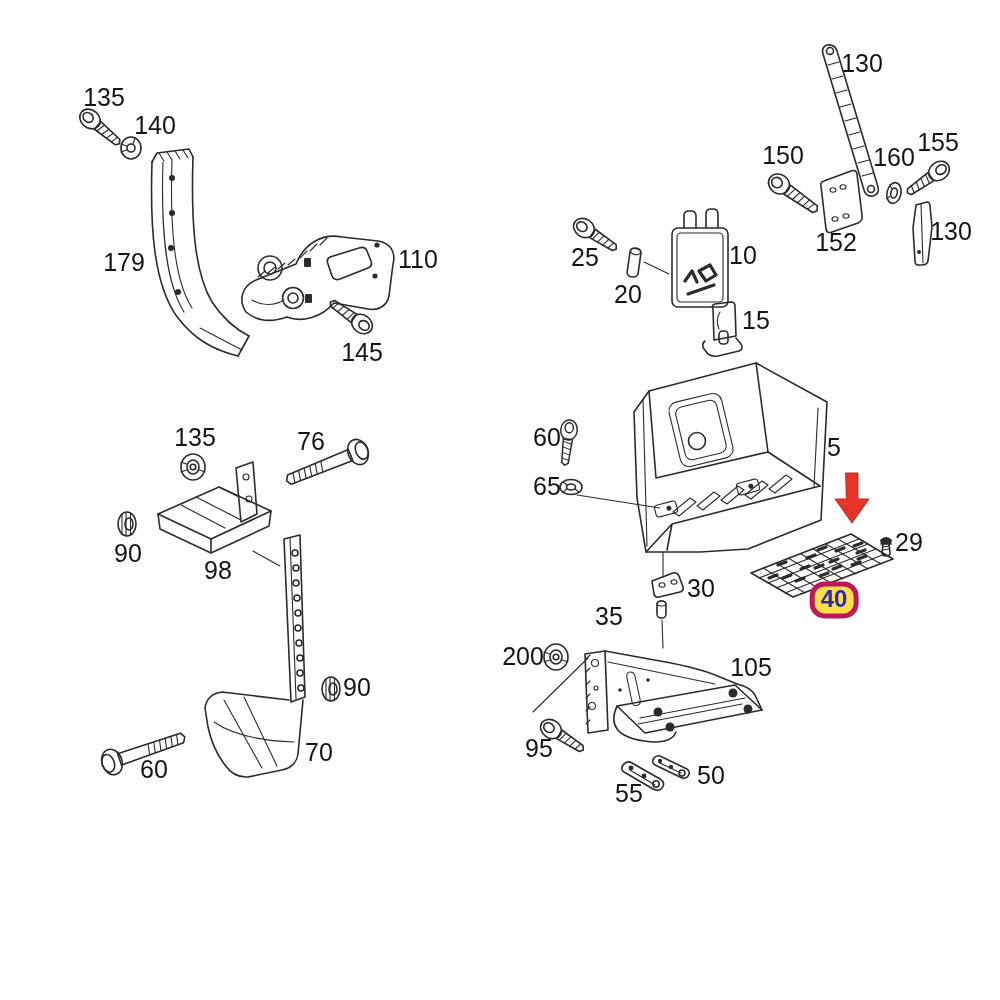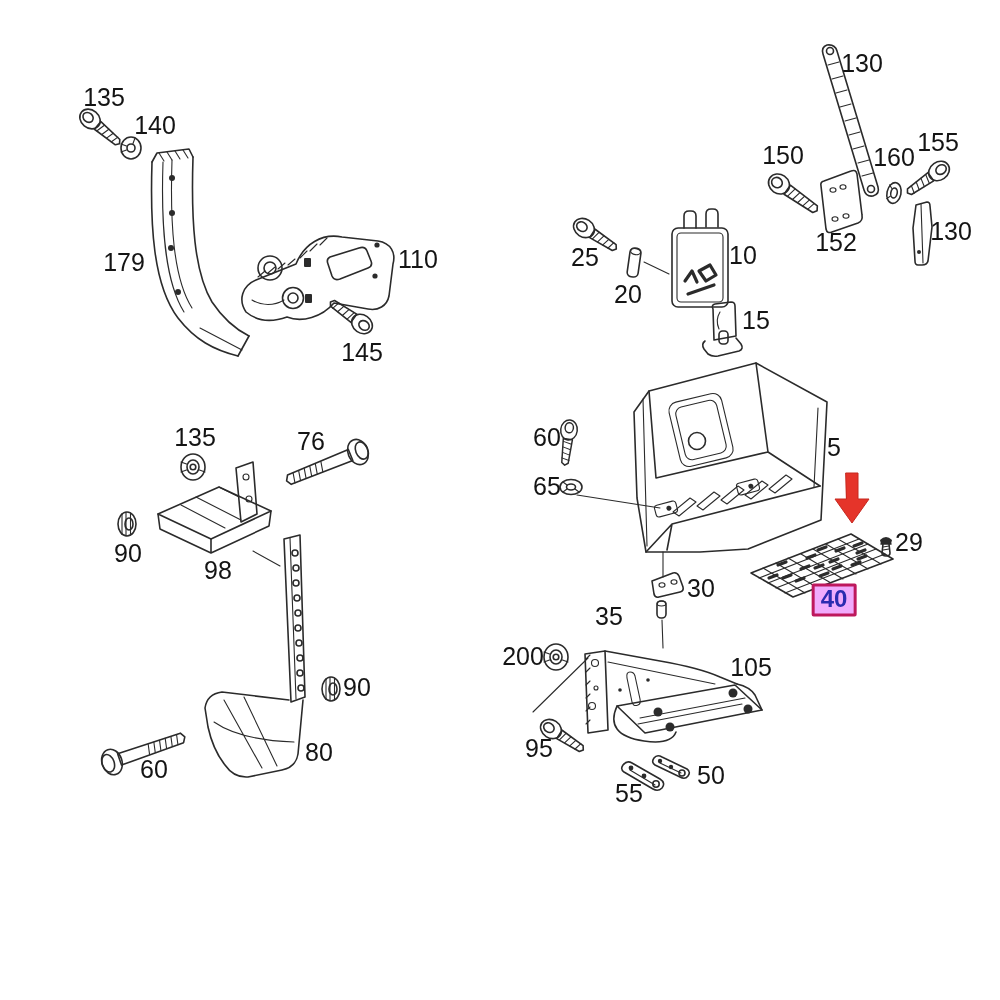--- a/index.html
+++ b/index.html
@@ -8,21 +8,21 @@
   #dsvg{position:absolute;left:0;top:0;}
   #dsvg *{stroke:#2b2b2b;stroke-width:1.6;fill:none;stroke-linecap:round;stroke-linejoin:round;}
   #dsvg .thin{stroke-width:1.1;}
   #dsvg .thick{stroke-width:3.2;}
   #dsvg .dk{fill:#2b2b2b;stroke:none;}
   #dsvg .wh{fill:#ffffff;}
   #dsvg .arrow{fill:#e5342a;stroke:#c6281f;stroke-width:1;}
   .part-label{position:absolute;transform:translate(-50%,-50%);
       font-weight:400;font-size:25px;color:#141414;white-space:nowrap;line-height:1;}
   .hl-label{position:absolute;transform:translate(-50%,-50%);
-      background:#f0abfc;border:3px solid #be185d;border-radius:2px;
+      background:#fde047;border:5px solid #be185d;border-radius:15px;
       padding:0 6px 2px 6px;font-weight:700;font-size:24px;color:#2b2bb0;line-height:1.05;}
 </style>
 </head>
 <body>
 
 <div id="stage">
 <svg id="dsvg" width="1000" height="1000" viewBox="0 0 1000 1000">
   <defs>
     <g id="bolt-s">
       <ellipse cx="0" cy="0" rx="11" ry="9"></ellipse>
@@ -293,21 +293,21 @@
 <div class="part-label" style="left:104px;top:97px">135</div>
 <div class="part-label" style="left:155px;top:125px">140</div>
 <div class="part-label" style="left:124px;top:262px">179</div>
 <div class="part-label" style="left:418px;top:259px">110</div>
 <div class="part-label" style="left:362px;top:352px">145</div>
 <div class="part-label" style="left:195px;top:437px">135</div>
 <div class="part-label" style="left:311px;top:441px">76</div>
 <div class="part-label" style="left:128px;top:553px">90</div>
 <div class="part-label" style="left:218px;top:570px">98</div>
 <div class="part-label" style="left:357px;top:687px">90</div>
-<div class="part-label" style="left:319px;top:752px">80</div>
+<div class="part-label" style="left:319px;top:752px">70</div>
 <div class="part-label" style="left:154px;top:769px">60</div>
 <div class="part-label" style="left:862px;top:63px">130</div>
 <div class="part-label" style="left:783px;top:155px">150</div>
 <div class="part-label" style="left:894px;top:157px">160</div>
 <div class="part-label" style="left:938px;top:142px">155</div>
 <div class="part-label" style="left:951px;top:231px">130</div>
 <div class="part-label" style="left:836px;top:242px">152</div>
 <div class="part-label" style="left:585px;top:257px">25</div>
 <div class="part-label" style="left:628px;top:294px">20</div>
 <div class="part-label" style="left:743px;top:255px">10</div>

